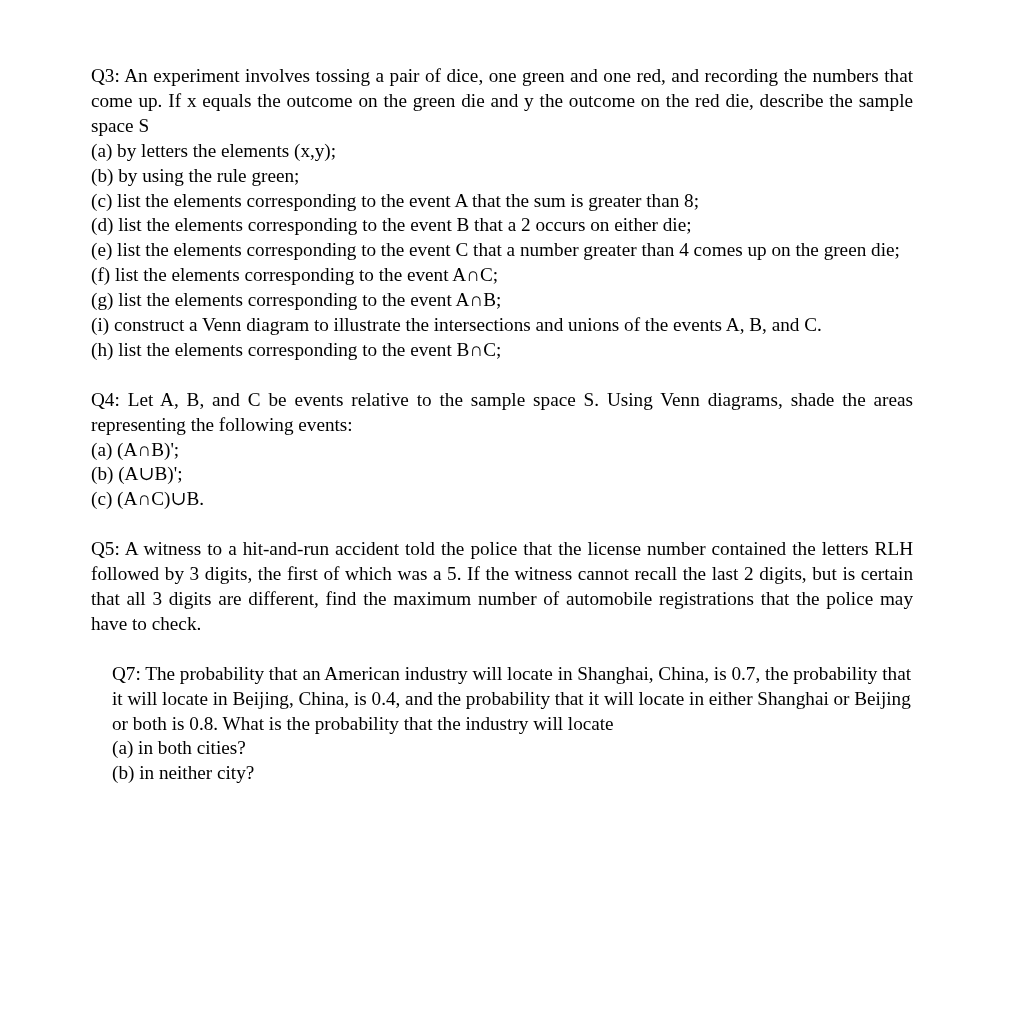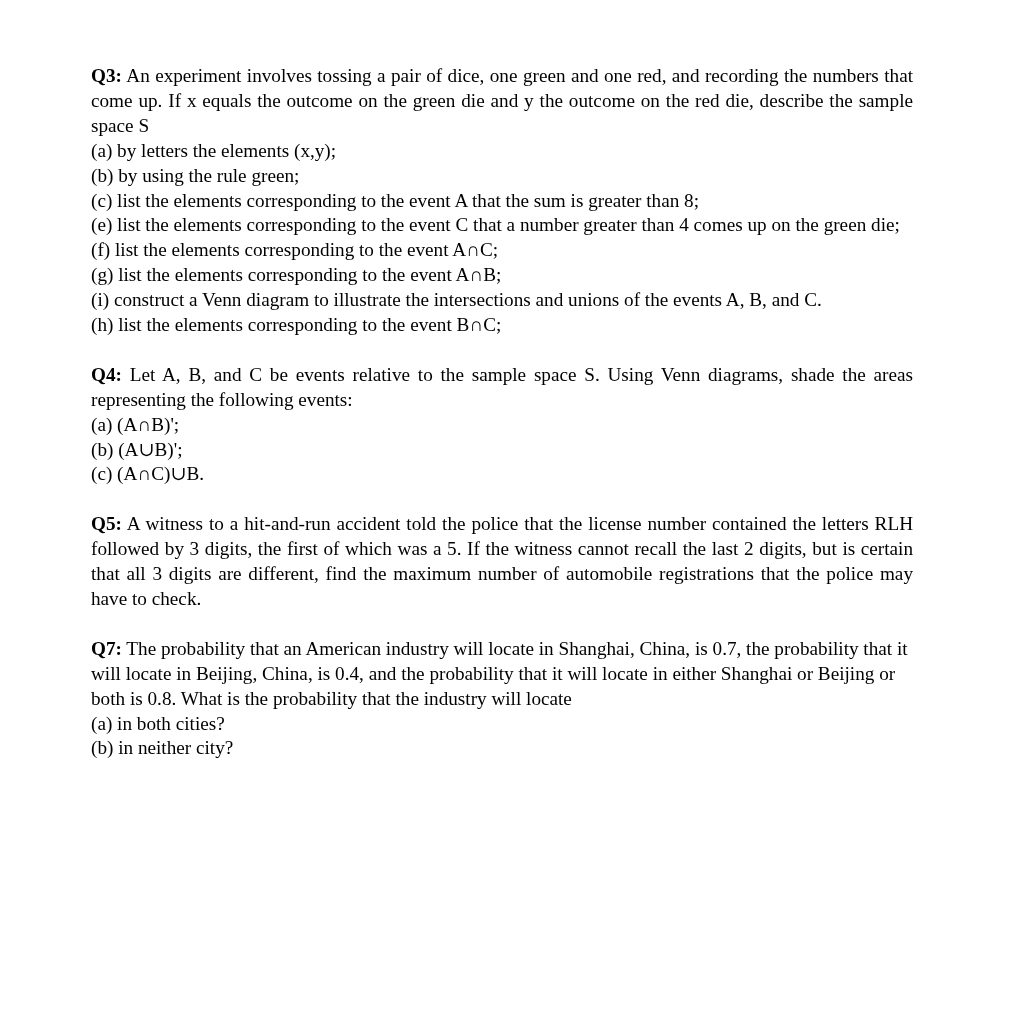--- a/index.html
+++ b/index.html
@@ -28,38 +28,40 @@
     }
     .question p {
       margin: 0;
     }
     .justify {
       text-align: justify;
       text-align-last: left;
     }
     .ragged {
       text-align: left;
+      margin-left: 21px;
     }
     .qlabel {
-      font-weight: bold;
+      font-weight: normal;
     }
     .item {
       display: block;
     }
   </style>
 </head>
 <body>
 
 <div class="page">
 
   <div class="question justify">
     <p><span class="qlabel">Q3:</span><span> An experiment involves tossing a pair of dice, one green and one red, and recording the numbers that come up. If x equals the outcome on the green die and y the outcome on the red die, describe the sample space S</span></p>
     <span class="item">(a) by letters the elements (x,y);</span>
     <span class="item">(b) by using the rule green;</span>
     <span class="item">(c) list the elements corresponding to the event A that the sum is greater than 8;</span>
+    <span class="item">(d) list the elements corresponding to the event B that a 2 occurs on either die;</span>
     <span class="item">(e) list the elements corresponding to the event C that a number greater than 4 comes up on the green die;</span>
     <span class="item">(f) list the elements corresponding to the event A∩C;</span>
     <span class="item">(g) list the elements corresponding to the event A∩B;</span>
     <span class="item">(i) construct a Venn diagram to illustrate the intersections and unions of the events A, B, and C.</span>
     <span class="item">(h) list the elements corresponding to the event B∩C;</span>
   </div>
 
   <div class="question justify">
     <p><span class="qlabel">Q4:</span><span> Let A, B, and C be events relative to the sample space S. Using Venn diagrams, shade the areas representing the following events:</span></p>
     <span class="item">(a) (A∩B)';</span>

